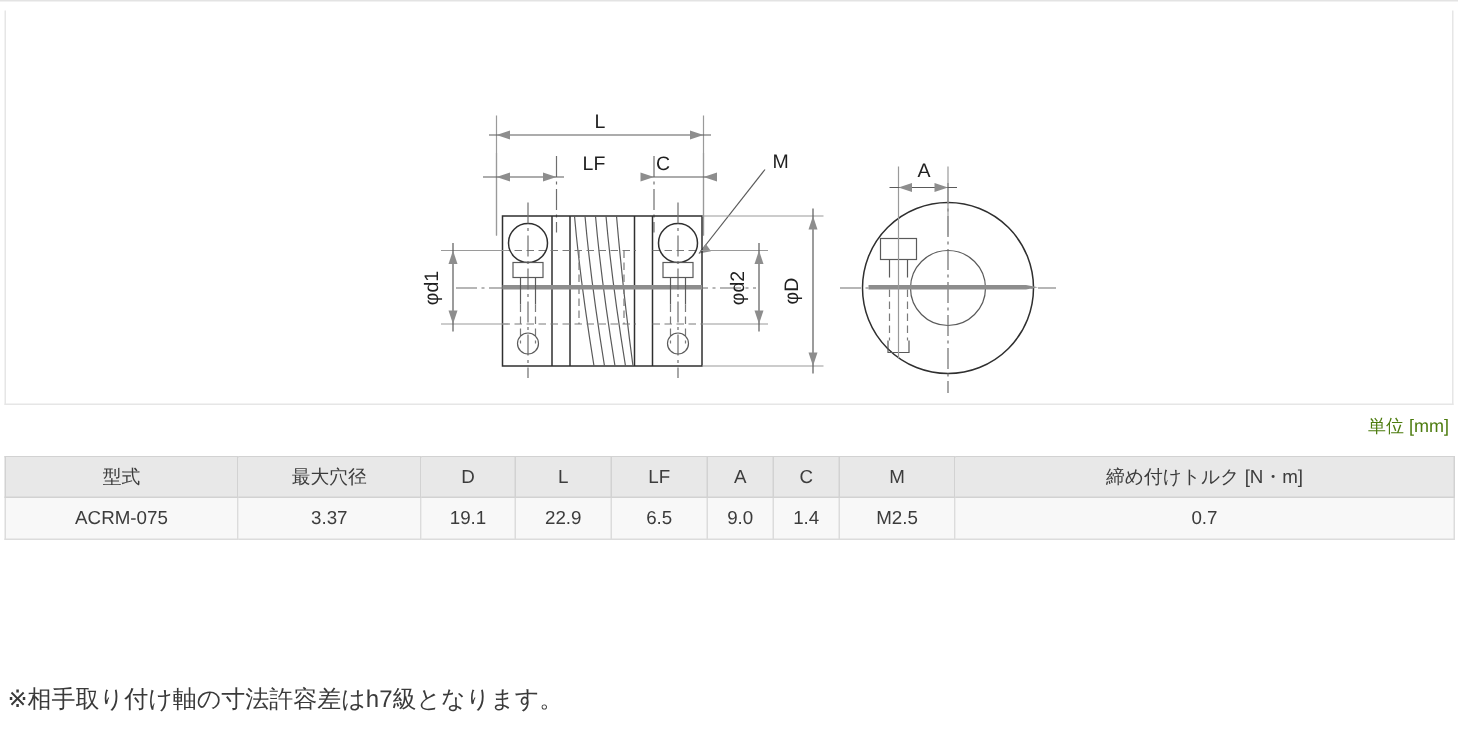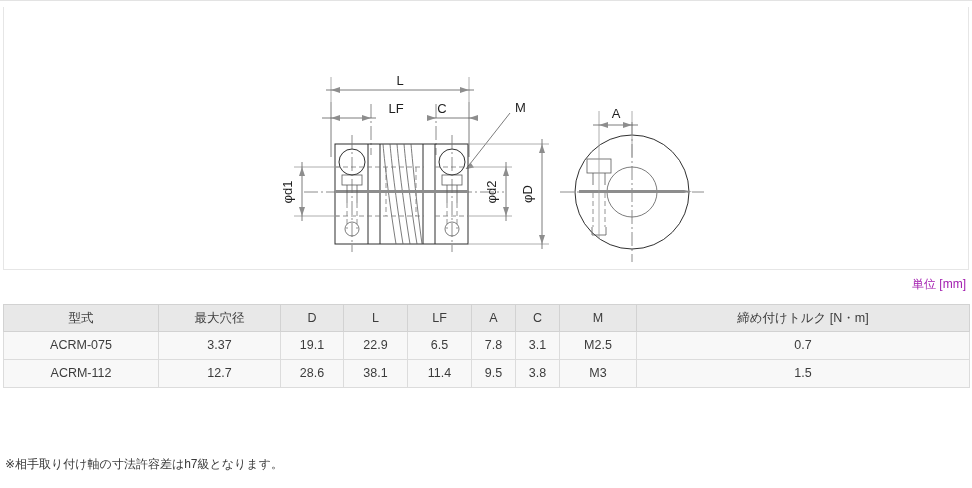--- a/index.html
+++ b/index.html
@@ -59,21 +59,21 @@
     width: 966px;
     height: 263px;
   }
 
   
   .unit-note {
     position: absolute;
     right: 6px;
     top: 275px;
     font-size: 12px;
-    color: #a21caf;
+    color: #4d7c0f;
   }
 
   
   .spec-table-wrap {
     position: absolute;
     left: 3px;
     top: 303px;
     width: 966px;
   }
   table.spec {
@@ -111,21 +111,21 @@
   .col-a        { width: 44px; }
   .col-c        { width: 44px; }
   .col-m        { width: 77px; }
   .col-torque   { width: 333px; }
 
   
   .footnote {
     position: absolute;
     left: 5px;
     top: 455px;
-    font-size: 12px;
+    font-size: 16px;
     color: #3a3a3a;
   }
 
   
   .ln   { stroke: #2f2f2f; stroke-width: 1; fill: none; }
   .ln-t { stroke: #5a5a5a; stroke-width: 0.8; fill: none; }
   .ln-c { stroke: #6e6e6e; stroke-width: 0.8; fill: none; stroke-dasharray: 14 3 2 3; }
   .ln-h { stroke: #7a7a7a; stroke-width: 0.8; fill: none; stroke-dasharray: 5 3; }
   .ln-e { stroke: #9a9a9a; stroke-width: 0.8; fill: none; }
   .dimtxt {
@@ -311,35 +311,24 @@
           <th>締め付けトルク [N・m]</th>
         </tr>
       </thead>
       <tbody>
         <tr class="even">
           <td>ACRM-075</td>
           <td>3.37</td>
           <td>19.1</td>
           <td>22.9</td>
           <td>6.5</td>
-          <td>7.8</td>
-          <td>3.1</td>
+          <td>9.0</td>
+          <td>1.4</td>
           <td>M2.5</td>
           <td>0.7</td>
-        </tr>
-        <tr class="even">
-          <td>ACRM-112</td>
-          <td>12.7</td>
-          <td>28.6</td>
-          <td>38.1</td>
-          <td>11.4</td>
-          <td>9.5</td>
-          <td>3.8</td>
-          <td>M3</td>
-          <td>1.5</td>
         </tr>
       </tbody>
     </table>
   </div>
 
   <div class="footnote">※相手取り付け軸の寸法許容差はh7級となります。</div>
 
 </div>
 
 </body></html>

